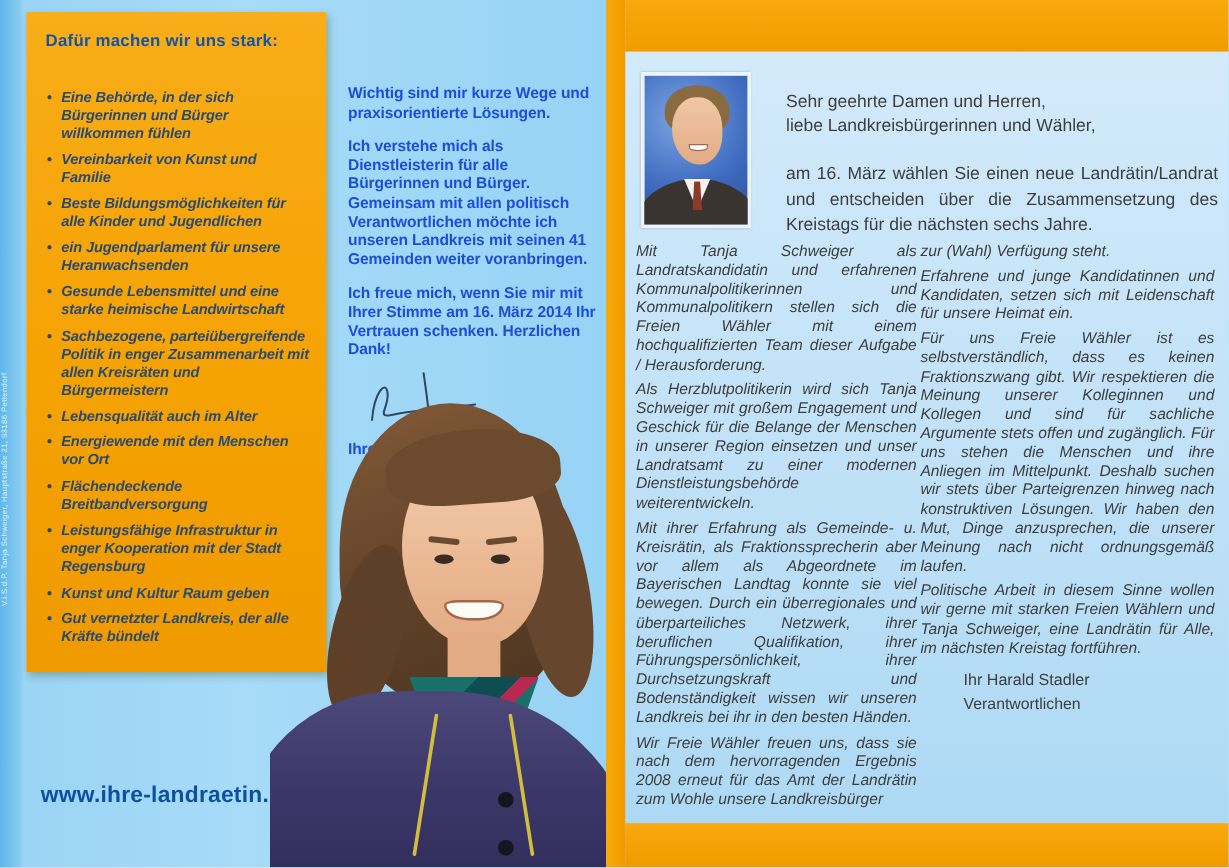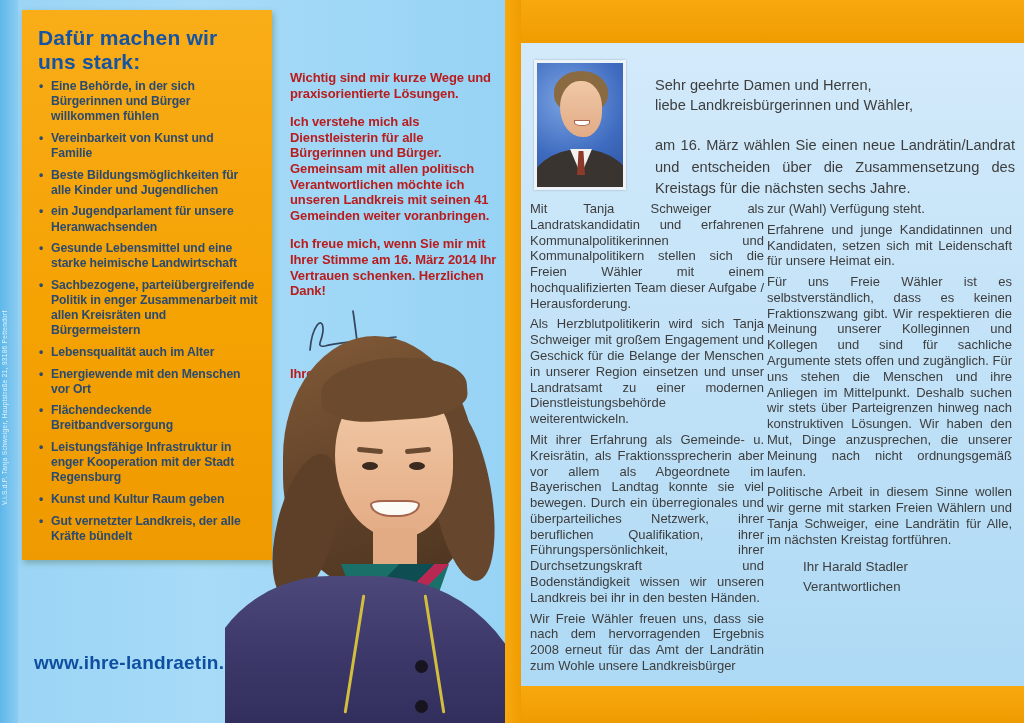--- a/index.html
+++ b/index.html
@@ -16,32 +16,32 @@
 
   .imprint-vertical { position:absolute; left:1px; top:330px; height:175px; width:14px;
     writing-mode:vertical-rl; transform:rotate(180deg);
     font-size:6.5px; letter-spacing:.3px; color:#e2f2fc; white-space:nowrap; }
 
   
   .orange-box { position:absolute; left:22px; top:10px; width:250px; height:550px;
     background:linear-gradient(180deg,#f9ad18 0%, #f5a203 55%, #ef9a00 100%);
     box-shadow:2px 3px 6px rgba(60,90,40,.35);
     padding:16px 14px 10px 16px; }
-  .orange-box h1 { color:#1553a3; font-size:21px; line-height:1.12; font-weight:bold; margin-bottom:6px; letter-spacing:.2px; }
-  .orange-box ul { list-style:none; }
+  .orange-box h1 { color:#1553a3; font-size:14px; line-height:1.12; font-weight:bold; margin-bottom:32px; letter-spacing:.2px; }
+  .orange-box ul { list-style:none;font-style:italic; }
   .orange-box li { position:relative; padding-left:13px; margin-bottom:6.5px;
     font-size:12.2px; line-height:1.24; color:#2b4a70; font-weight:bold; letter-spacing:-.1px; }
   .orange-box li::before { content:"•"; position:absolute; left:1px; top:0; color:#2b4a70; }
 
   .website { position:absolute; left:34px; top:652px; font-size:19px; font-weight:bold;
     color:#0e4f9f; letter-spacing:.2px; text-decoration:none; }
 
   
   .statement { position:absolute; left:290px; top:70px; width:213px;
-    color:#b91c1c; font-size:13px; line-height:1.2; font-weight:bold; letter-spacing:-.1px; }
+    color:#1d4ed8; font-size:13px; line-height:1.2; font-weight:bold; letter-spacing:-.1px; }
   .statement p { margin-bottom:13px; }
   .sig-wrap { height:54px; position:relative; margin-top:2px; }
   .sig-wrap svg { position:absolute; left:8px; top:-6px; }
   .sig-name { font-size:13px; }
 
   
   .tanja { position:absolute; left:225px; top:332px; width:280px; height:391px; overflow:hidden; }
   .tanja .hair-back { position:absolute; left:58px; top:4px; width:192px; height:252px;
     background:linear-gradient(160deg,#7c5635 10%,#5e4028 60%,#4c3420);
     border-radius:48% 52% 40% 44%; }
@@ -102,21 +102,21 @@
     background:#8e3a2a; clip-path:polygon(20% 0,80% 0,100% 100%,0 100%); }
 
   .greeting { position:absolute; left:134px; top:76px; width:360px;
     color:#3d3d3d; font-size:14.6px; line-height:1.36; }
   .greeting .intro { margin-top:19px; text-align:justify; line-height:1.5; }
 
   .col { position:absolute; top:201px; color:#3d3d3d; font-size:13px; line-height:1.215;
     text-align:justify; }
   .col-1 { left:9px; width:234px; }
   .col-2 { left:246px; width:245px; }
-  .col p { margin-bottom:5px; }
+  .col p { margin-bottom:5px;font-style:italic; }
   .col p.italic { }
 
   .closing { margin-top:12px; padding-left:36px; text-align:left; }
   .closing .name { font-weight:normal; font-size:13.4px; margin-bottom:3px; }
   .closing .role { font-size:13.2px; }
 </style>
 </head>
 <body>
 
 <div class="page">

